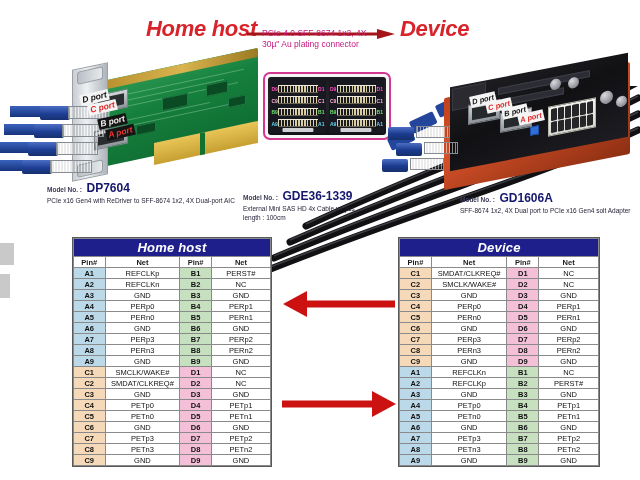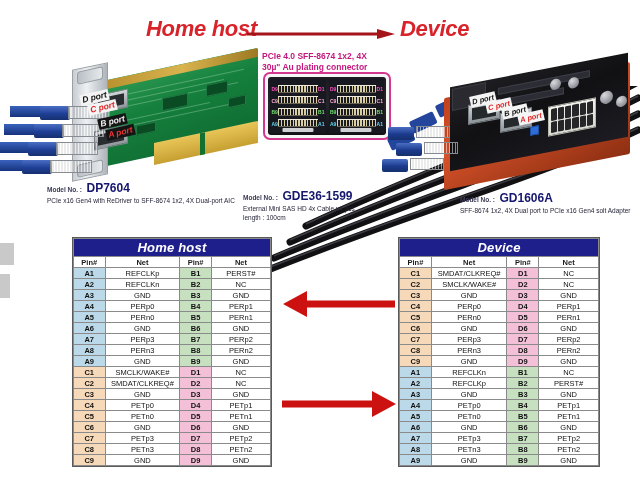--- a/index.html
+++ b/index.html
@@ -26,23 +26,23 @@
     color: #d8232a; letter-spacing: -0.3px;
     white-space: nowrap;
   }
   .hdr-arrow {
     position: absolute; left: 247px; top: 29px;
     width: 148px; height: 10px;
   }
 
   
   .conn-cap {
-    position: absolute; left: 262px; top: 51px;
+    position: absolute; left: 262px; top: 28px;
     width: 170px;
-    font-size: 8.5px; font-weight: bold; color: #c4187f;
+    font-size: 8.5px; font-weight: normal; color: #c4187f;
     line-height: 1.35;
   }
 
   
   .conn-photo {
     position: absolute; left: 263px; top: 72px;
     width: 128px; height: 68px;
     border: 2px solid #d4378f;
     border-radius: 7px;
     background: #f6f6f7;
@@ -468,21 +468,21 @@
   </div>
 
   <div class="mcap" style="left:47px;top:178px;">
     <span class="lbl">Model No. :</span>
     <span class="mno">DP7604</span>
     <span class="dsc">PCIe x16 Gen4 with ReDriver to SFF-8674 1x2, 4X Dual-port AIC</span>
   </div>
 
   <div class="mcap" style="left:243px;top:186px;">
     <span class="lbl">Model No. :</span>
-    <span class="mno">GDE36-1599</span>
+    <span class="mno">GDE36-1339</span>
     <span class="dsc">External Mini SAS HD 4x Cable x4 pcs</span>
     <span class="dsc">length : 100cm</span>
   </div>
 
   <div class="mcap" style="left:460px;top:188px;">
     <span class="lbl">Model No. :</span>
     <span class="mno">GD1606A</span>
     <span class="dsc">SFF-8674 1x2, 4X Dual port to PCIe x16 Gen4 solt Adapter</span>
   </div>
 

